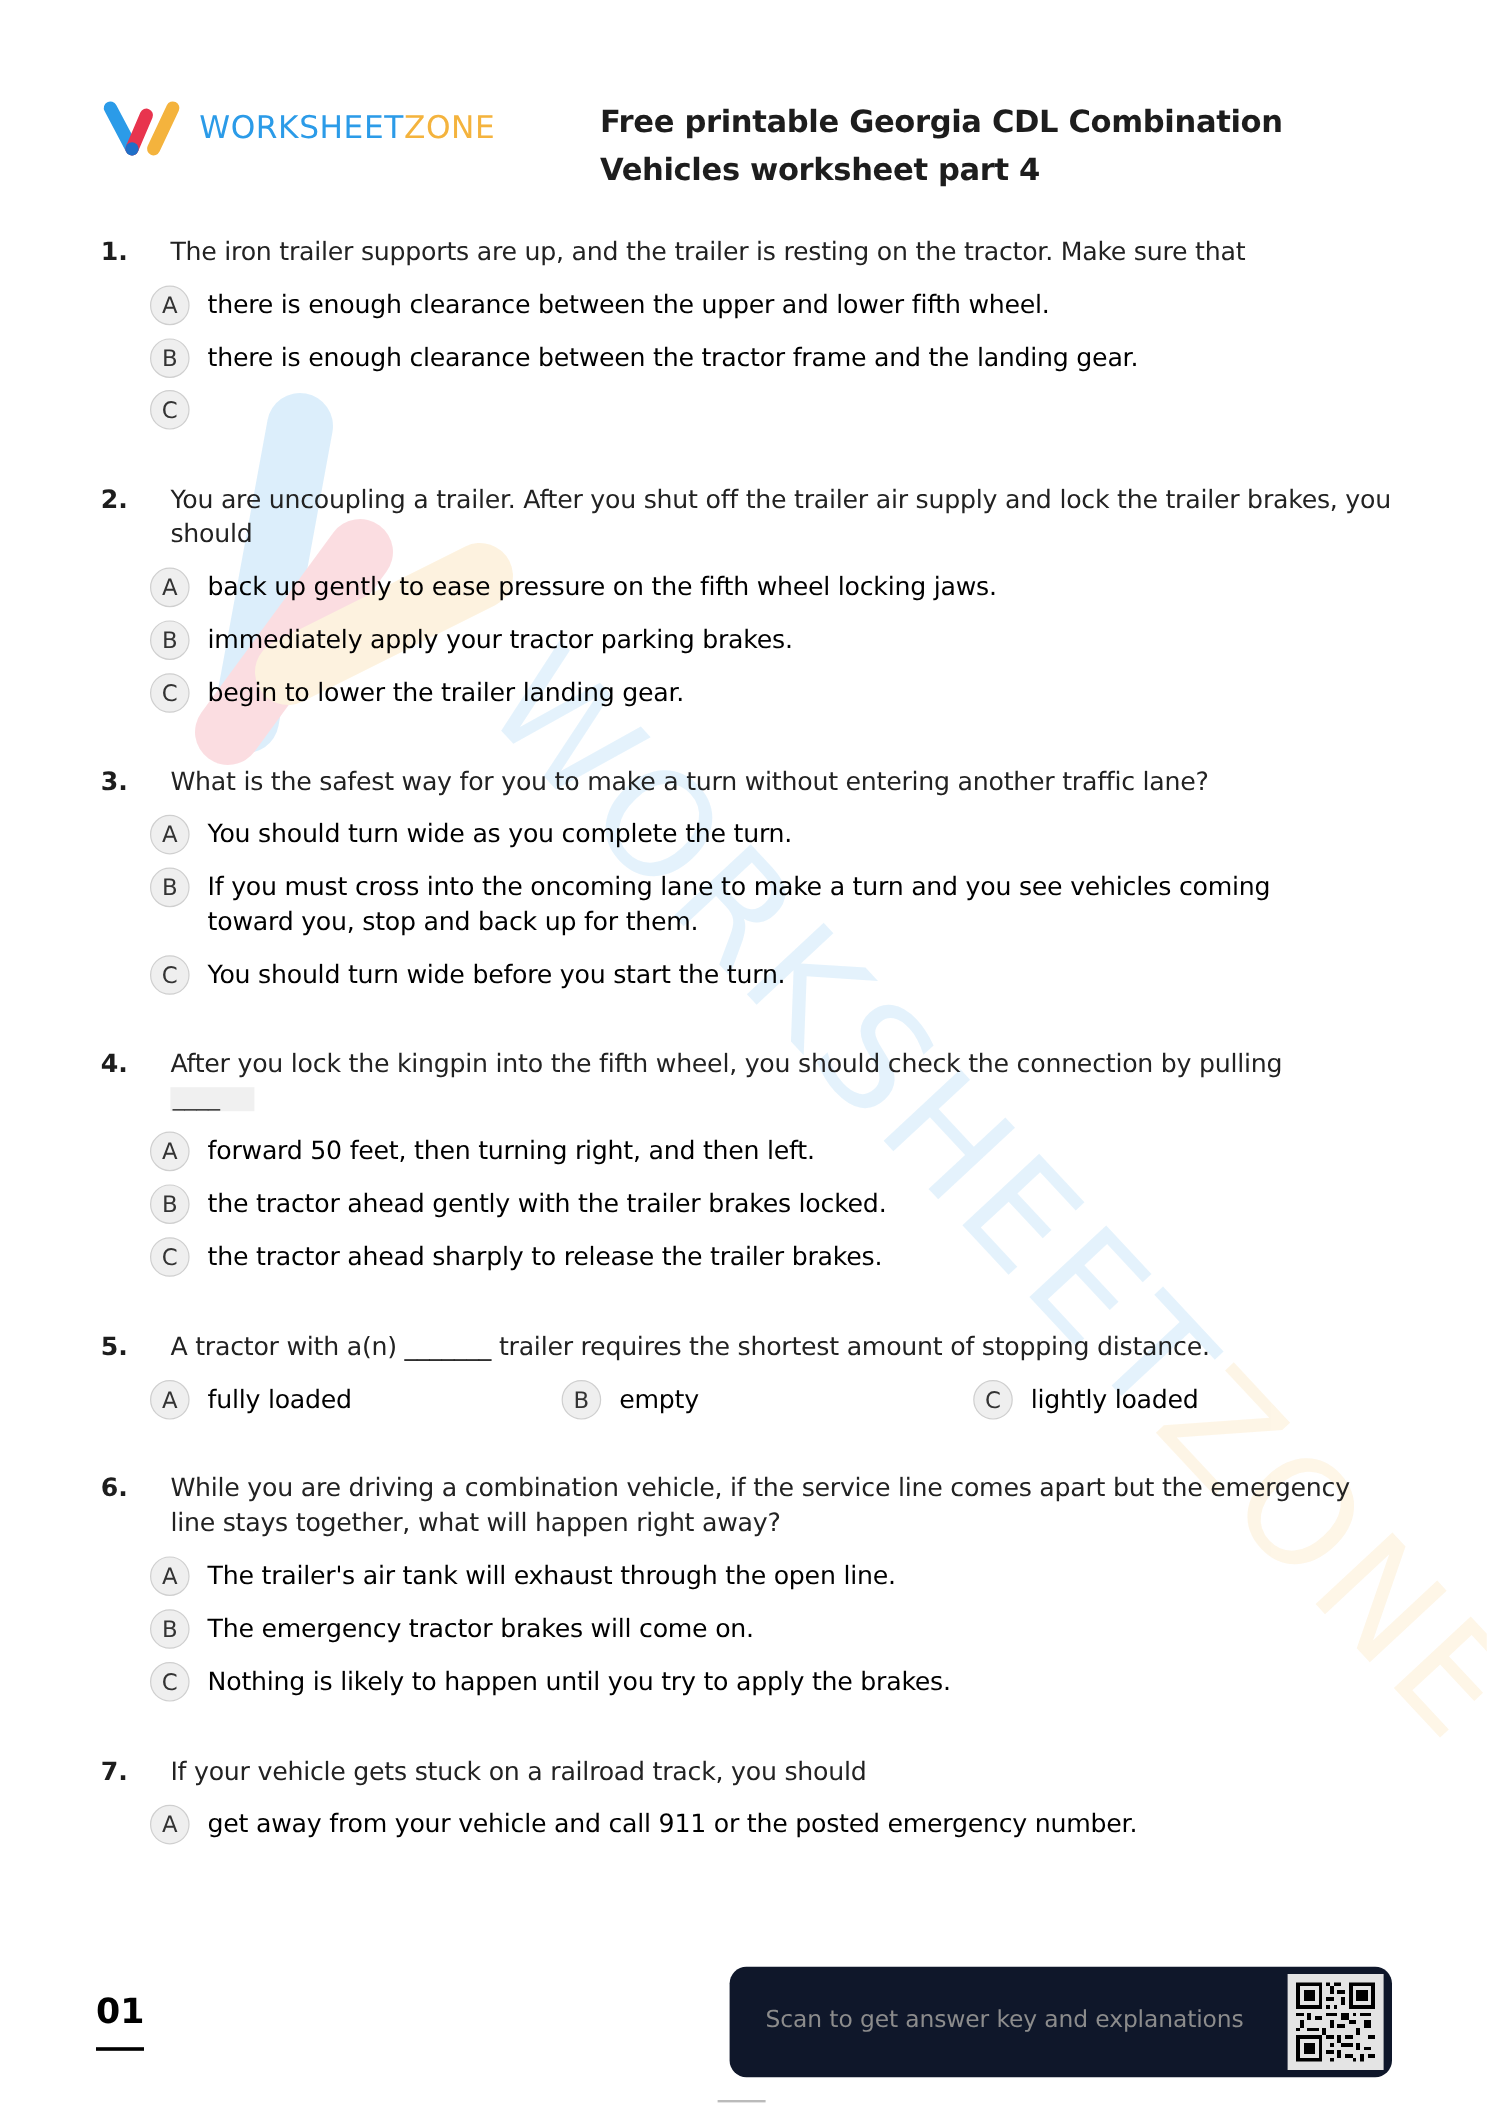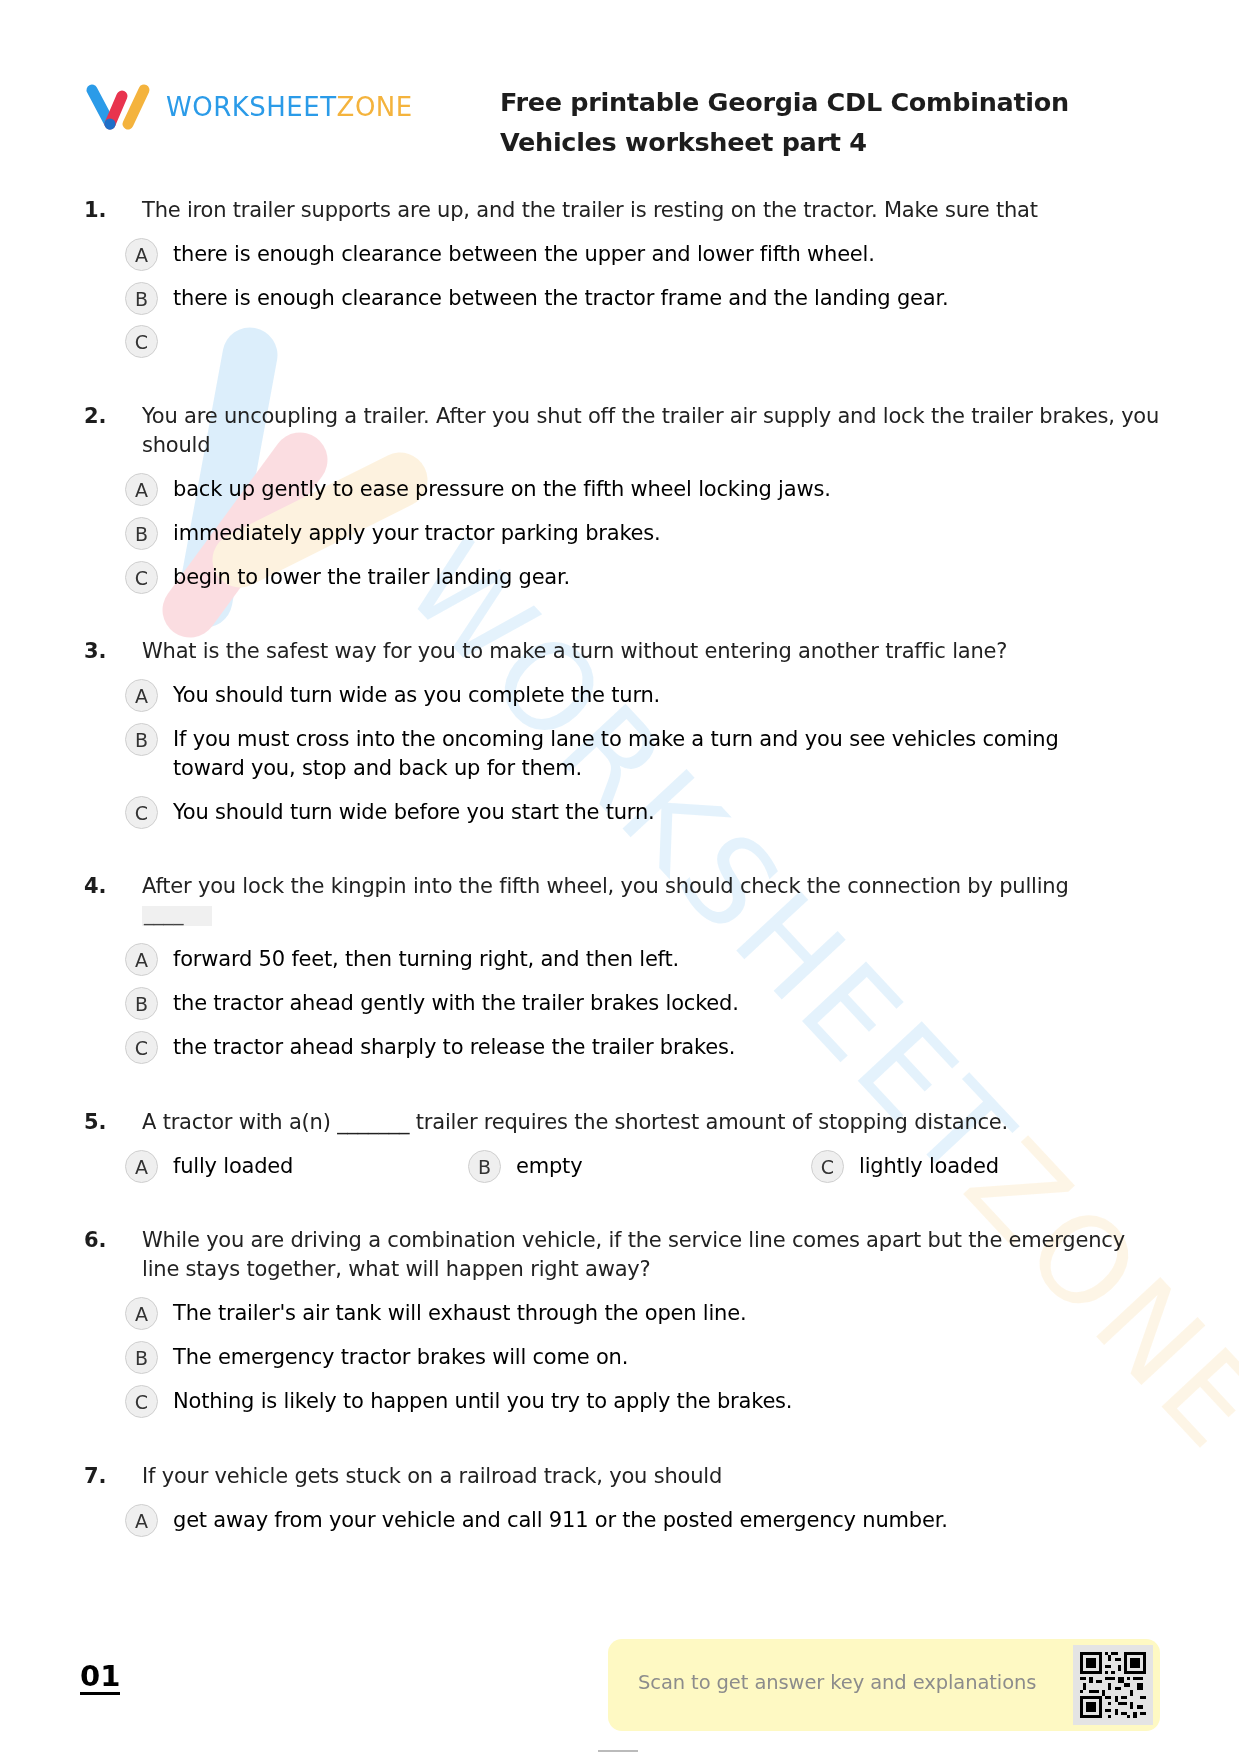--- a/index.html
+++ b/index.html
@@ -19,22 +19,22 @@
 
   .questions { position: absolute; left: 0; top: 0; width: 1239px; z-index: 2; }
   .q { position: absolute; left: 84px; width: 1080px; }
   .q-num { position: absolute; left: 0; top: 0; font-weight: bold; font-size: 21px; line-height: 29px; color: #1d1d1d; width: 40px; }
   .q-text { position: absolute; left: 58px; top: 0; width: 1040px; font-size: 21px; line-height: 29px; color: #222; letter-spacing: -0.2px; }
   .blank-box { display: inline-block; width: 70px; height: 20px; background: #f0f0f0; vertical-align: middle; }
   .opt { position: absolute; left: 41px; display: flex; align-items: flex-start; }
   .badge { width: 33px; height: 33px; border-radius: 50%; background: #efefef; border: 1px solid #cfcfcf; font-size: 19px; color: #333; display: flex; align-items: center; justify-content: center; flex-shrink: 0; margin-top: -2px; }
   .opt-text { margin-left: 15px; font-size: 21px; line-height: 29px; color: #000000; letter-spacing: -0.2px; width: 950px; }
 
-  .footer-page { position: absolute; left: 80px; top: 1661px; font-weight: bold; font-size: 29px; color: #000; border-bottom: 3px solid #000; line-height: 30px; padding-bottom: 1px; z-index: 2; }
-  .scan-box { position: absolute; left: 608px; top: 1639px; width: 552px; height: 92px; background: #fef9c3; border-radius: 14px; z-index: 2; }
+  .footer-page { position: absolute; left: 80px; top: 1661px; font-weight: bold; font-size: 29px; color: #000; border-bottom: 3px solid #000; line-height: 30px; padding-bottom: 15px; z-index: 2; }
+  .scan-box { position: absolute; left: 608px; top: 1639px; width: 552px; height: 92px; background: #0f172a; border-radius: 14px; z-index: 2; }
   .scan-text { position: absolute; left: 30px; top: 32px; font-size: 19.5px; color: #8c8c8c; letter-spacing: -0.1px; }
   .qr { position: absolute; left: 465px; top: 6px; width: 80px; height: 80px; background: #e4e4e4; display: flex; align-items: center; justify-content: center; }
   .bottom-line { position: absolute; left: 598px; top: 1750px; width: 40px; height: 2px; background: #bbb; }
 </style>
 </head>
 <body>
 
 <svg class="watermark" viewBox="0 0 1239 1754" xmlns="http://www.w3.org/2000/svg">
   <g opacity="0.16">
     <line x1="250" y1="355" x2="205" y2="600" stroke="#2b9be8" stroke-width="55" stroke-linecap="round"></line>

